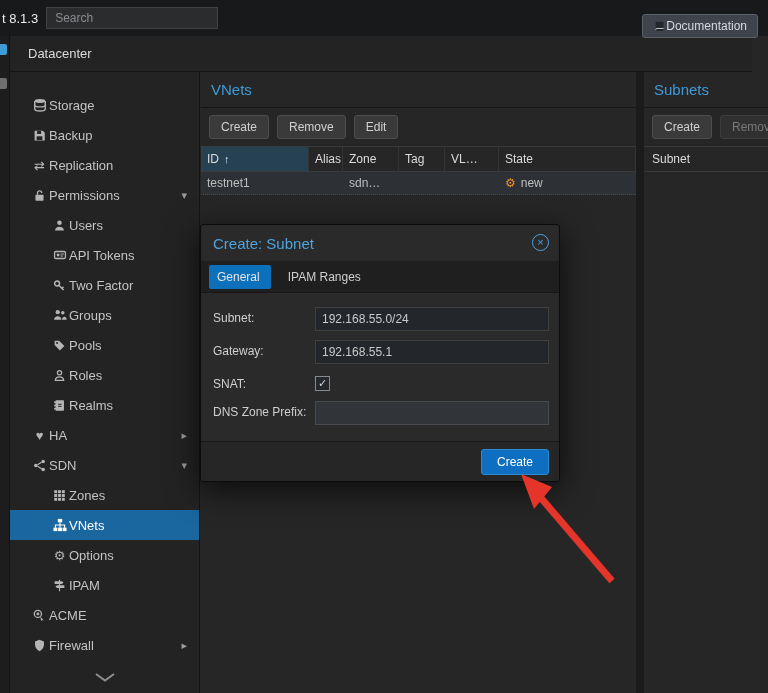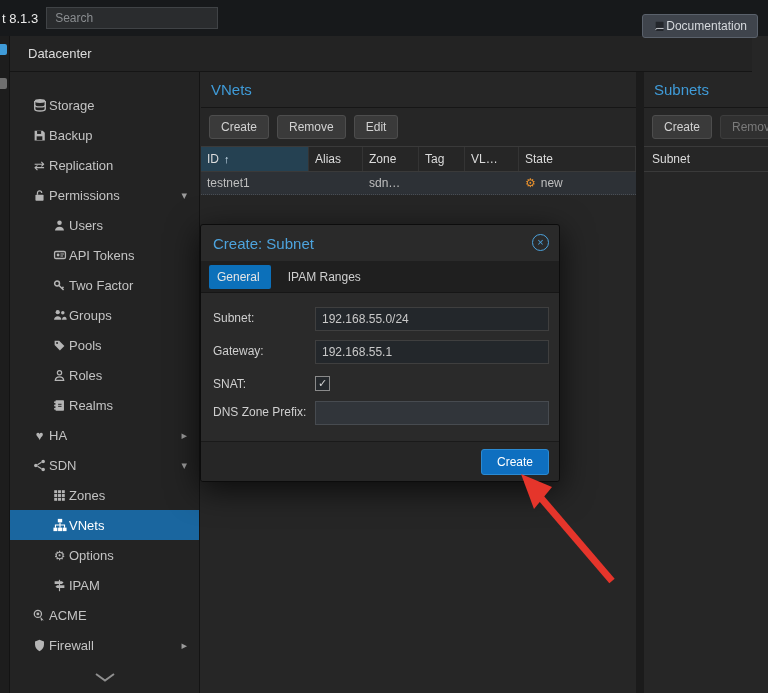--- a/index.html
+++ b/index.html
@@ -68,21 +68,21 @@
     font-family:inherit; flex:0 0 auto; }
   .btn.disabled { color:#7a7a7a; background:#303030; border-color:#3d3d3d; cursor:default; }
 
   
   .grid-header { display:flex; height:26px; border-top:1px solid #3a3a3a;
     border-bottom:1px solid #3a3a3a; font-size:12px; color:#dcdcdc; }
   .gh-cell { display:flex; align-items:center; gap:5px; padding:0 6px;
     border-right:1px solid #343434; cursor:pointer; }
   .gh-cell.sorted { background:#254152; }
   .sort-arrow { font-size:11px; color:#cfe3f2; }
-  .c-id{width:108px;} .c-alias{width:54px;text-align:center;} .c-zone{width:56px;}
+  .c-id{width:108px;} .c-alias{width:34px;text-align:center;} .c-zone{width:56px;}
   .c-tag{width:46px;} .c-vlan{width:54px;} .c-state{flex:1;}
   .grid-row { display:flex; height:23px; align-items:center; background:#2d3136;
     border-bottom:1px dotted #4a4e54; font-size:12px; color:#bfbfbf; cursor:pointer; }
   .gr-cell { padding:0 6px; display:flex; align-items:center; gap:5px;
     overflow:hidden; white-space:nowrap; }
   .state-gear { color:#e8912d; font-size:12px; }
   .sub-col-header { height:26px; border-top:1px solid #3a3a3a;
     border-bottom:1px solid #3a3a3a; display:flex; align-items:center;
     padding:0 8px; font-size:12px; color:#dcdcdc; cursor:pointer; }
 

